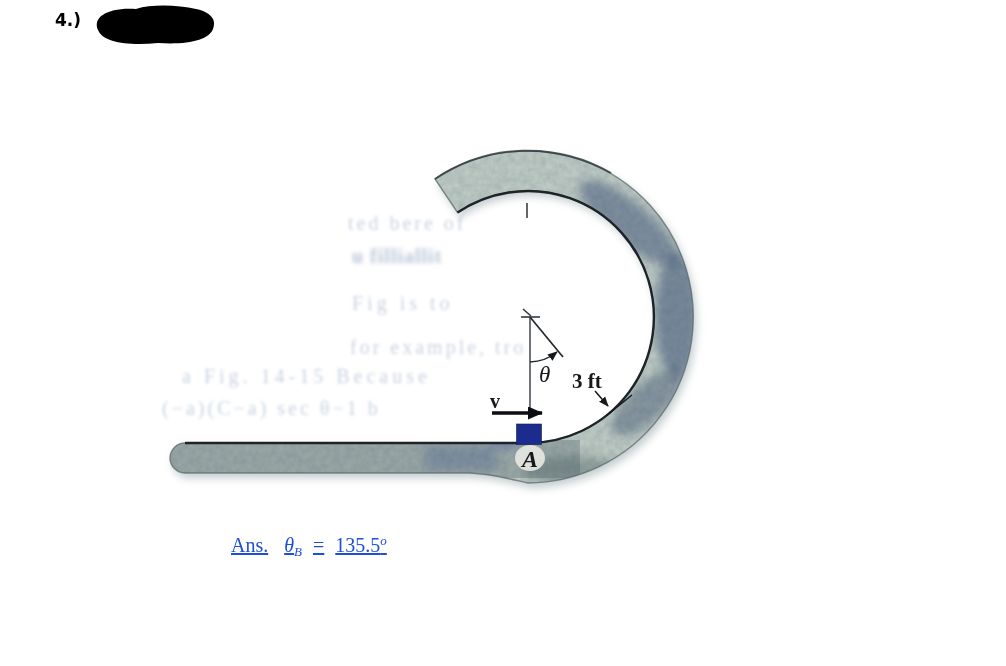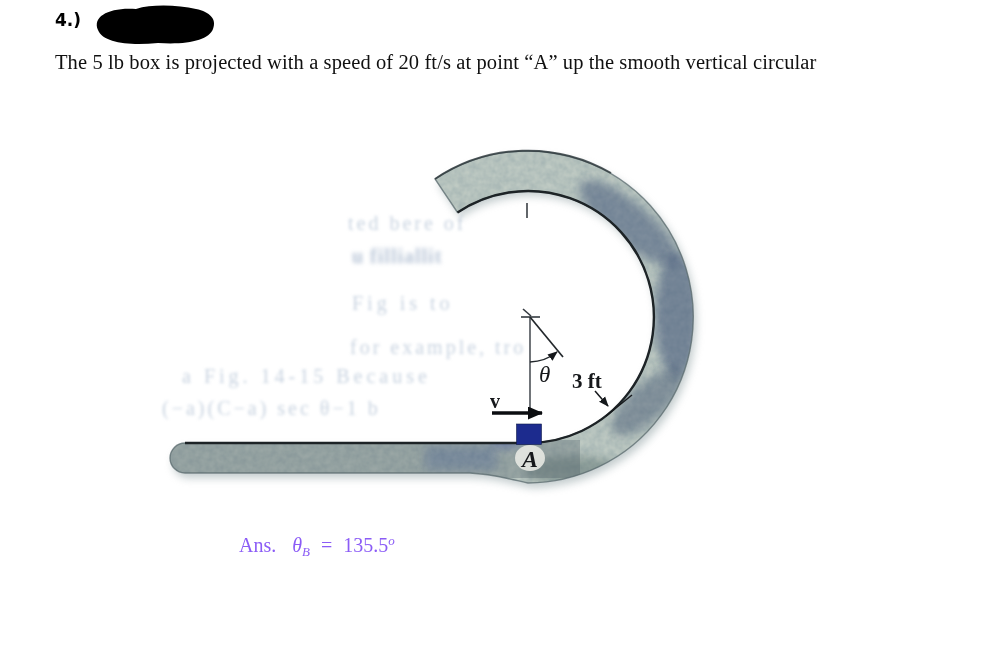--- a/index.html
+++ b/index.html
@@ -29,40 +29,39 @@
   }
   .g0{left:348px;top:212px;letter-spacing:3px;}
   .g1{left:352px;top:245px;letter-spacing:1px;font-weight:bold;color:rgba(95,125,165,0.45);filter:blur(2.2px);}
   .g2{left:352px;top:292px;letter-spacing:4px;}
   .g3{left:350px;top:336px;letter-spacing:3px;}
   .g4{left:182px;top:365px;letter-spacing:4px;}
   .g5{left:162px;top:397px;letter-spacing:3px;}
   .fig-svg{position:absolute;left:140px;top:140px;overflow:visible;}
   .fig-label{font-family:"Liberation Serif", serif;fill:#16181b;}
   .answer{
-    position:absolute;left:239px;top:533px;
-    font-size:20px;color:#8b5cf6;
+    position:absolute;left:231px;top:533px;
+    font-size:20px;color:#1d4ed8;text-decoration:underline;
   }
   .answer .ans-label{margin-right:16px;}
   .answer .sym{font-style:italic;}
   .answer sub{font-size:13px;font-style:italic;vertical-align:-4px;letter-spacing:0;}
   .answer .eq{margin:0 11px;}
   .answer sup{font-size:13px;font-style:italic;vertical-align:7px;}
 </style>
 </head>
 <body>
 
 <div class="header-number">4.)</div>
 
 <svg class="redaction" width="136" height="46" viewBox="0 0 136 46">
   <path d="M12,28 C6,14 24,5 50,7 C66,2 92,3 110,7 C124,10 131,17 127,27 C123,38 102,43 72,41 C44,44 17,41 12,28 Z" fill="#000"></path>
 </svg>
 
 <div class="problem">
-  <div>The 5 lb box is projected with a speed of 20 ft/s at point “A” up the smooth vertical circular</div>
 </div>
 
 <div class="figure-wrap">
 
   <div class="ghost g0">ted bere of</div>
   <div class="ghost g1">u filliallit</div>
   <div class="ghost g2">Fig is to</div>
   <div class="ghost g3">for example, tro</div>
   <div class="ghost g4">a Fig. 14-15 Because</div>
   <div class="ghost g5">(−a)(C−a) sec θ−1 b</div>

